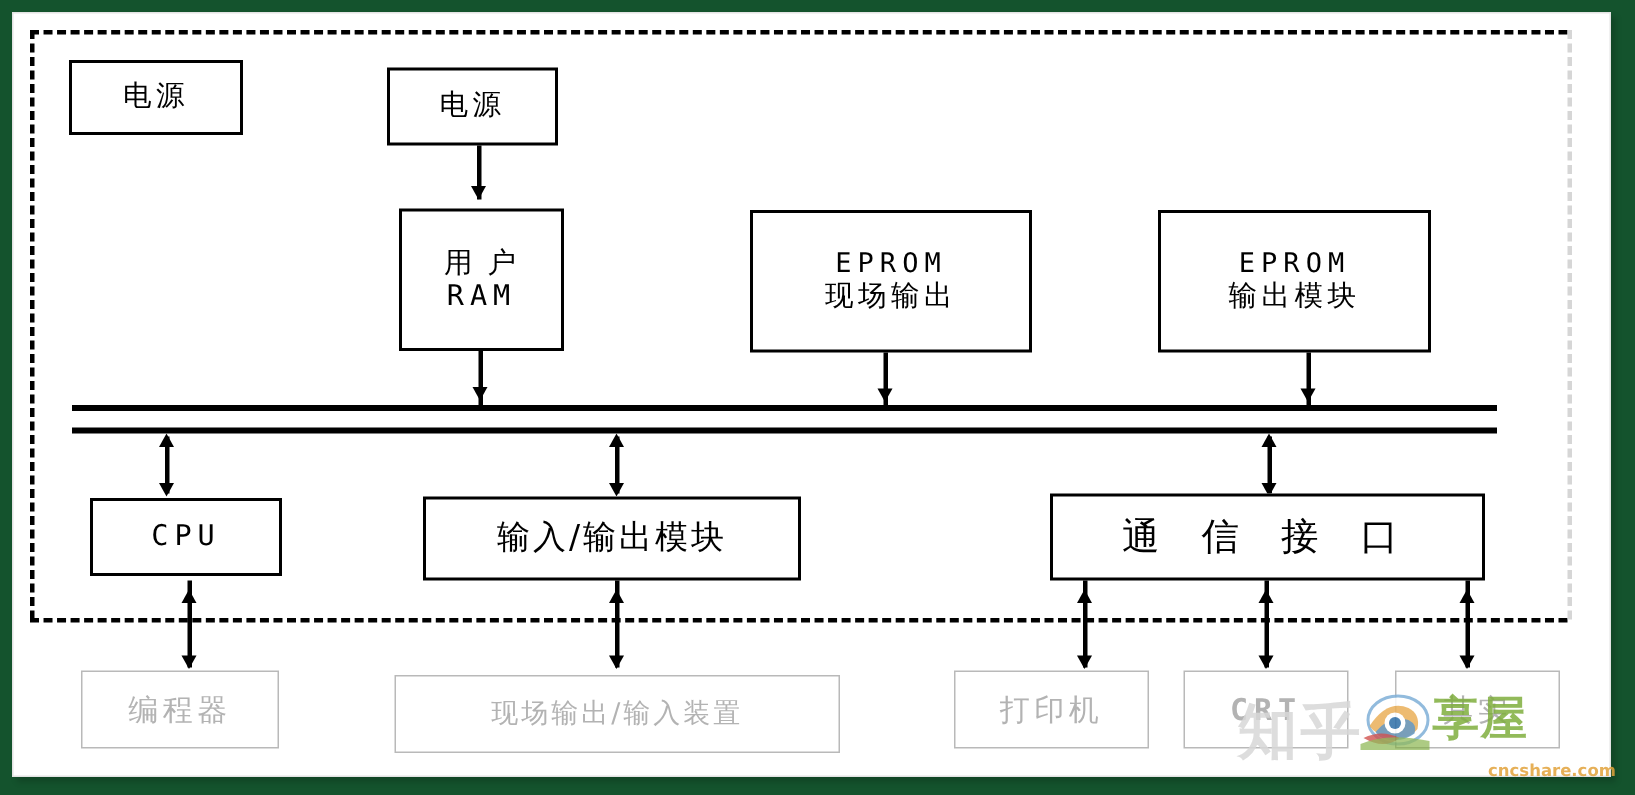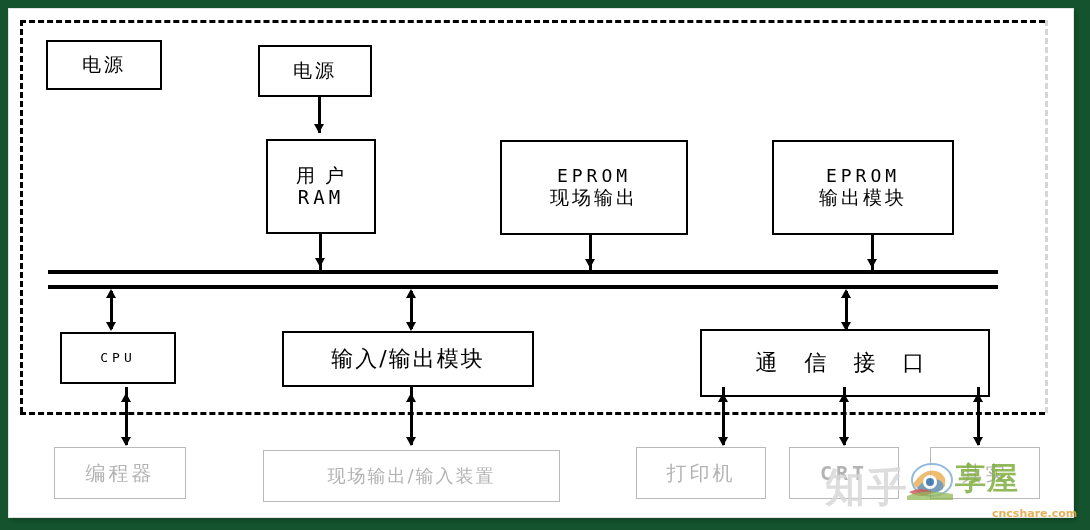--- a/index.html
+++ b/index.html
@@ -166,37 +166,37 @@
   <div class="vline" style="left:871px; top:235px; height:36px;"></div>
   <div class="arrow-dn" style="left:867px; top:259px;"></div>
 
   <div class="bus" style="left:48px; top:270px; width:950px;"></div>
   <div class="bus" style="left:48px; top:285px; width:950px;"></div>
 
   <div class="vline" style="left:110px; top:291px; height:38px;"></div>
   <div class="arrow-up" style="left:106px; top:289px;"></div>
   <div class="arrow-dn" style="left:106px; top:322px;"></div>
 
-  <div class="box" style="left:60px; top:332px; width:116px; height:52px; font-size:13px;">
+  <div class="box" style="left:60px; top:332px; width:128px; height:52px; font-size:19px;">
     <span class="ln mono">CPU</span>
   </div>
 
   <div class="vline" style="left:410px; top:291px; height:38px;"></div>
   <div class="arrow-up" style="left:406px; top:289px;"></div>
   <div class="arrow-dn" style="left:406px; top:322px;"></div>
 
   <div class="box" style="left:282px; top:331px; width:252px; height:56px; font-size:22px;">
     <span class="ln cn2">输入/输出模块</span>
   </div>
 
   <div class="vline" style="left:845px; top:291px; height:38px;"></div>
   <div class="arrow-up" style="left:841px; top:289px;"></div>
   <div class="arrow-dn" style="left:841px; top:322px;"></div>
 
-  <div class="box" style="left:700px; top:329px; width:290px; height:68px; font-size:22px;">
+  <div class="box" style="left:700px; top:329px; width:290px; height:58px; font-size:25px;">
     <span class="ln cn" style="letter-spacing:10px;">通 信 接 口</span>
   </div>
 
   <div class="vline" style="left:125px; top:387px; height:58px;"></div>
   <div class="arrow-up" style="left:121px; top:393px;"></div>
   <div class="arrow-dn" style="left:121px; top:437px;"></div>
 
   <div class="vline" style="left:410px; top:387px; height:58px;"></div>
   <div class="arrow-up" style="left:406px; top:393px;"></div>
   <div class="arrow-dn" style="left:406px; top:437px;"></div>

